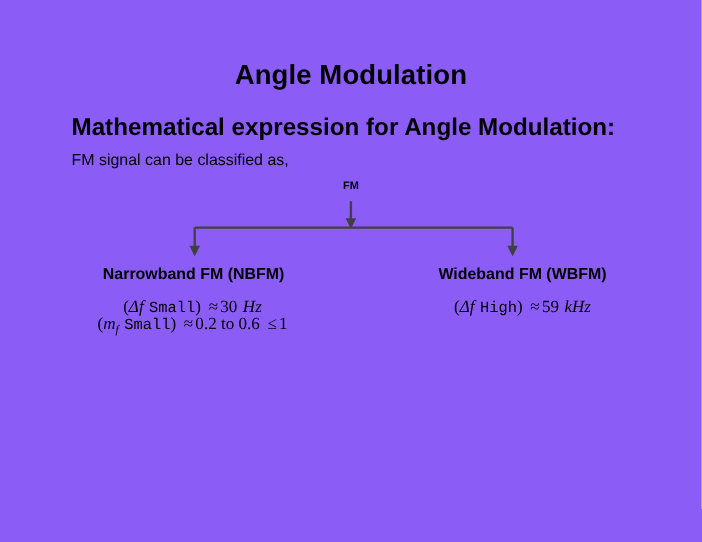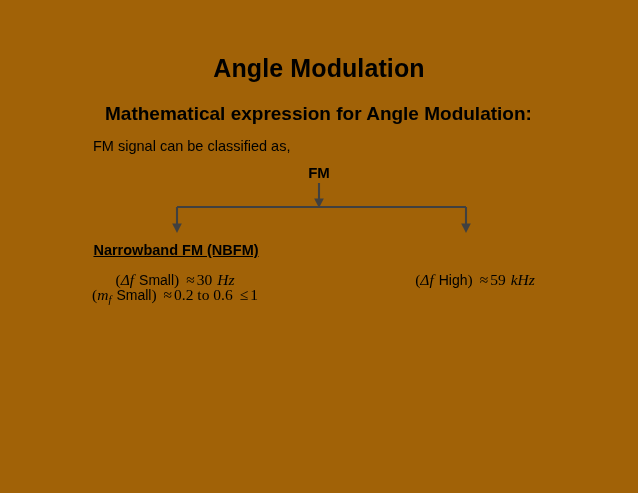--- a/index.html
+++ b/index.html
@@ -8,66 +8,64 @@
     background: #ffffff;
   }
   body {
     font-family: "Liberation Sans", sans-serif;
     color: #000000;
   }
   #slide {
     position: relative;
     width: 638px;
     height: 493px;
-    background: #a16207;
+    background: #8b5cf6;
     overflow: hidden;
   }
 
   
   .slide-title {
     position: absolute;
     left: 0;
     top: 54px;
     width: 638px;
     text-align: center;
     font-size: 25px;
     font-weight: bold;
     letter-spacing: 0.1px;
     color: #000000;
     white-space: nowrap;
   }
   .subheading {
     position: absolute;
     left: 65px;
     top: 103px;
-    font-size: 19px;
+    font-size: 22px;
     font-weight: bold;
     color: #000000;
     white-space: nowrap;
-    margin-left: 40px;
   }
   .intro-line {
     position: absolute;
     left: 65px;
     top: 138px;
     font-size: 14.5px;
     font-weight: normal;
     color: #000000;
     white-space: nowrap;
-    margin-left: 28px;
   }
 
   
   .flow-root-label {
     position: absolute;
     left: 279px;
     top: 164px;
     width: 80px;
     text-align: center;
-    font-size: 15px;
+    font-size: 10px;
     font-weight: bold;
     color: #000000;
     white-space: nowrap;
   }
   .flow-svg {
     position: absolute;
     left: 0;
     top: 0;
     width: 638px;
     height: 493px;
@@ -75,42 +73,41 @@
   }
 
   .branch-label {
     position: absolute;
     top: 242px;
     font-size: 14.5px;
     font-weight: bold;
     color: #000000;
     white-space: nowrap;
     text-align: center;
-    text-decoration: underline;
   }
   .branch-label.left  { left: 56px;  width: 240px; }
   .branch-label.right { left: 345px; width: 260px; }
 
   
   .math-line {
     position: absolute;
     font-size: 15.5px;
     color: #000000;
     white-space: nowrap;
     text-align: center;
     font-family: "Liberation Serif", serif;
   }
   .math-line.left  { left: 50px;  width: 250px; }
   .math-line.right { left: 345px; width: 260px; }
   .math-row1 { top: 271px; }
   .math-row2 { top: 286px; }
 
   
   .mi      { font-style: italic; font-family: "Liberation Serif", serif; }
-  .mup     { font-style: normal; font-family: Liberation Sans, sans-serif; font-size: 14px; }
+  .mup     { font-style: normal; font-family: Liberation Mono, monospace; font-size: 14px; }
   .mnum    { font-style: normal; font-family: "Liberation Serif", serif; }
   .mop     { font-style: normal; font-family: "Liberation Serif", serif; padding: 0 2px; }
   .msub {
     font-style: italic;
     font-size: 0.68em;
     vertical-align: -0.32em;
     font-family: "Liberation Serif", serif;
   }
   .sp { display: inline-block; width: 5px; }
 </style>
@@ -138,20 +135,21 @@
       <line x1="177" y1="207" x2="177" y2="226"></line>
       <polygon points="177,233 172.2,223.5 181.8,223.5" stroke="none"></polygon>
 
       <line x1="466" y1="207" x2="466" y2="226"></line>
       <polygon points="466,233 461.2,223.5 470.8,223.5" stroke="none"></polygon>
     </g>
   </svg>
 
   <div class="branch-label left">Narrowband FM (NBFM)</div>
 
+  <div class="branch-label right">Wideband FM (WBFM)</div>
 
   <div class="math-line left math-row1">
     <span class="mnum">(</span><span class="mi">Δf</span><span class="sp"></span><span class="mup">Small</span><span class="mnum">)</span><span class="sp"></span><span class="mop">≈</span><span class="mnum">30</span><span class="sp"></span><span class="mi">Hz</span>
   </div>
 
   <div class="math-line left math-row2">
     <span class="mnum">(</span><span class="mi">m</span><span class="msub">f</span><span class="sp"></span><span class="mup">Small</span><span class="mnum">)</span><span class="sp"></span><span class="mop">≈</span><span class="mnum">0.2 to 0.6</span><span class="sp"></span><span class="mop">≤</span><span class="mnum">1</span>
   </div>
 
   <div class="math-line right math-row1">

